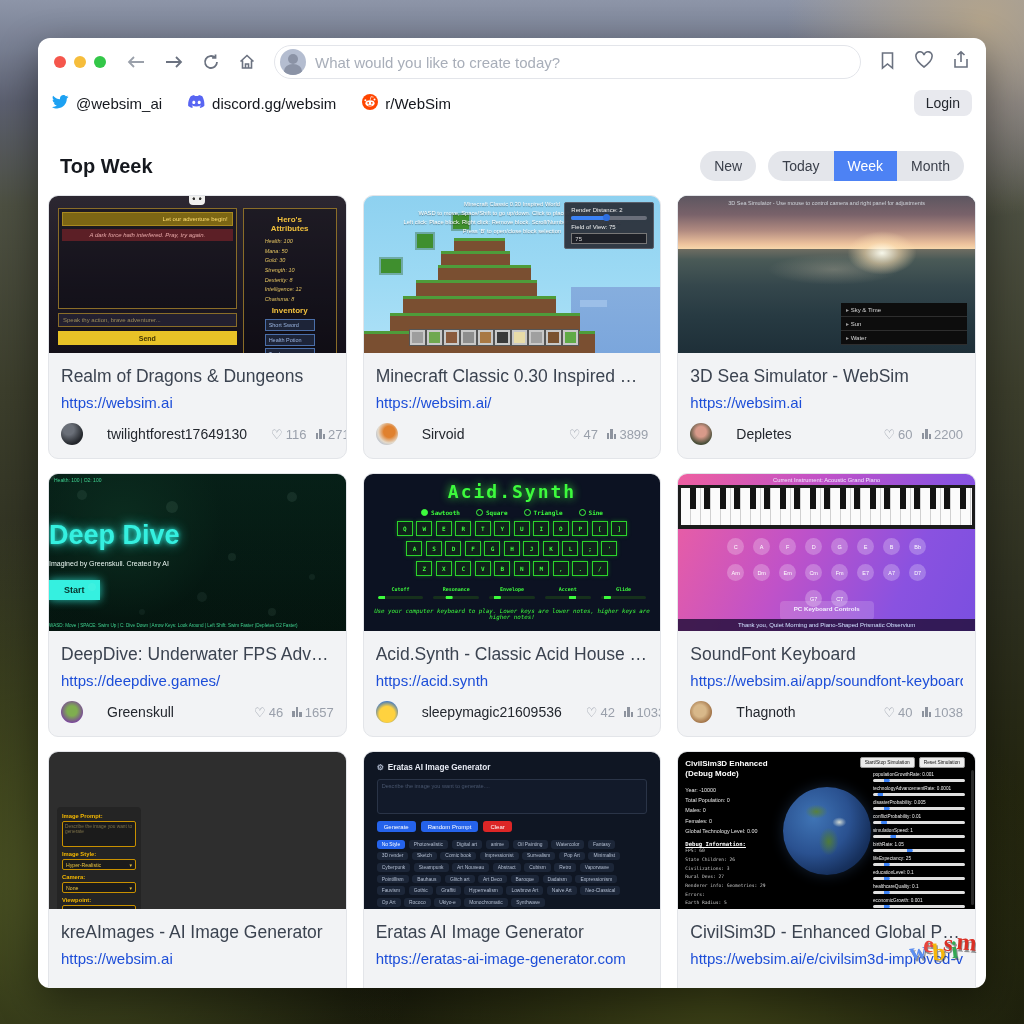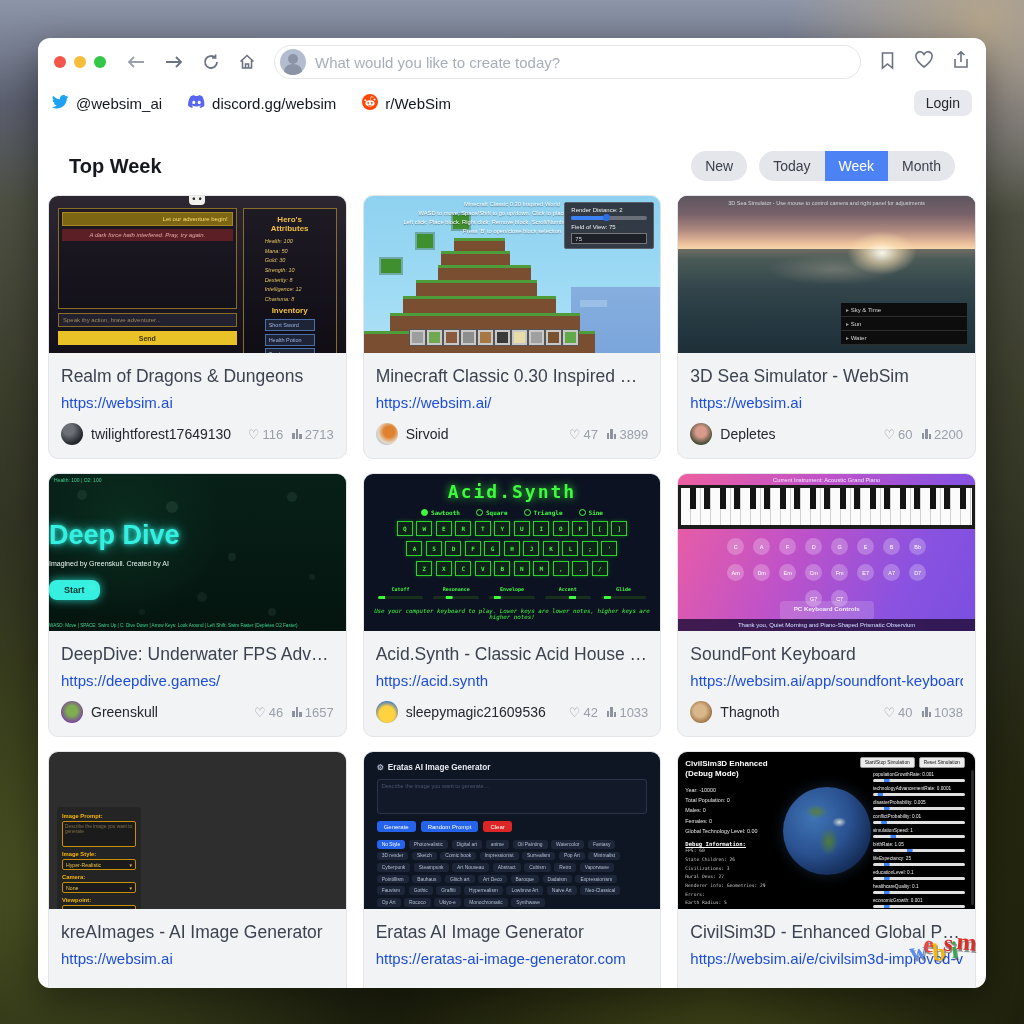--- a/index.html
+++ b/index.html
@@ -34,38 +34,38 @@
   .searchbar input { border:none; outline:none; flex:1; font-size:15px; color:#333; font-family:"Liberation Sans",sans-serif; }
   .searchbar input::placeholder { color:#a8aeb9; }
   .chrome-right { display:flex; align-items:center; gap:18px; color:#6b7280; }
 
   
   .socialbar { display:flex; align-items:center; height:34px; padding:0 14px; gap:26px; font-size:15px; color:#15181e; }
   .social-item { display:flex; align-items:center; gap:7px; cursor:pointer; }
   .login-btn { margin-left:auto; background:#e8e9ee; border-radius:8px; padding:5px 12px; font-size:14px; color:#23272e; cursor:pointer; }
 
   
-  .header-row { display:flex; align-items:center; margin:31px 17px 14px; padding:0 14px; }
+  .header-row { display:flex; align-items:center; margin:31px 8px 14px; padding:0 14px; }
   .page-title { font-size:20px; font-weight:700; color:#15181e; }
   .filters { margin-left:auto; display:flex; align-items:center; gap:12px; font-size:14px; }
   .pill { background:#e4e6eb; color:#3a3f4a; padding:7px 14px; cursor:pointer; }
   .pill.single { border-radius:16px; }
   .seg { display:flex; }
   .seg .pill:first-child { border-radius:16px 0 0 16px; }
   .seg .pill:last-child  { border-radius:0 16px 16px 0; }
   .pill.active { background:#4d82f4; color:#fff; }
 
   
   .grid { padding:0 10px; display:grid; grid-template-columns:repeat(3,1fr); gap:14px 16px; }
   .card { height:264px; background:#f2f3f5; border:1px solid #e3e5e9; border-radius:10px; overflow:hidden; cursor:pointer; }
   .thumb { height:157px; position:relative; overflow:hidden; }
   .card-body { padding:13px 12px 10px; }
   .card-title { font-size:17.5px; color:#3b4350; white-space:nowrap; overflow:hidden; }
   .card-url { font-size:15px; color:#1d4ed8; margin-top:7px; white-space:nowrap; overflow:hidden; }
-  .card-meta { display:flex; align-items:center; gap:8px; margin-top:12px; }
+  .card-meta { display:flex; align-items:center; gap:24px; margin-top:12px; }
   .avatar { width:22px; height:22px; border-radius:50%; flex:none; }
   .av0 { background:radial-gradient(circle at 35% 30%, #6a6f78 0 25%, #23262b 70%); }
   .av1 { background:radial-gradient(circle at 60% 40%, #e0812f 0 30%, #e4dacb 60%, #7d9dcf 100%); }
   .av2 { background:radial-gradient(circle at 50% 40%, #d89a8a 0 30%, #4a4f3a 70%, #33381f 100%); }
   .av3 { background:radial-gradient(circle at 50% 45%, #7fae4f 0 30%, #7a3fa0 75%); }
   .av4 { background:radial-gradient(circle at 50% 60%, #ffd23f 0 45%, #2b6fd4 80%); }
   .av5 { background:radial-gradient(circle at 45% 45%, #d8b88a 0 35%, #9a6a3f 75%, #6b4a2f 100%); }
   .author { font-size:14px; color:#23272e; }
   .stats { margin-left:auto; display:flex; align-items:center; gap:2px; color:#9aa0ab; font-size:13px; }
   .heart-glyph { font-size:13px; margin-right:1px; }
@@ -134,21 +134,21 @@
   .t-dd { background:radial-gradient(circle at 25% 30%, #0b2c1f 0%, #07201634 40%), linear-gradient(180deg,#072018 0%, #051812 60%, #04120d 100%); text-align:left; }
   .dd-bubbles { position:absolute; inset:0; }
   .dd-bubbles::before { content:''; position:absolute; width:6px; height:6px; border-radius:50%; background:rgba(200,255,230,.08);
     box-shadow:30px 18px 0 2px rgba(200,255,230,.07), 70px 60px 0 0 rgba(200,255,230,.06), 120px 30px 0 3px rgba(200,255,230,.08),
     180px 80px 0 1px rgba(200,255,230,.07), 240px 20px 0 2px rgba(200,255,230,.08), 260px 100px 0 0 rgba(200,255,230,.06),
     40px 110px 0 1px rgba(200,255,230,.07), 150px 120px 0 2px rgba(200,255,230,.06), 220px 135px 0 1px rgba(200,255,230,.07),
     90px 135px 0 0 rgba(200,255,230,.05); }
   .dd-hud { position:absolute; top:3px; left:5px; color:#3fd08f; font-size:5px; }
   .dd-title { padding-top:46px; font-size:27px; font-weight:800; color:#35f0e0; text-shadow:0 0 12px rgba(46,240,224,.9), 0 0 4px rgba(46,240,224,.8); }
   .dd-sub { margin-top:9px; color:#e8f5f0; font-size:7px; }
-  .dd-btn { display:inline-block; margin-top:13px; background:#35f0e0; color:#053028; font-size:9px; font-weight:bold; padding:5px 15px; border-radius:8px; box-shadow:0 0 10px rgba(46,240,224,.8); }
+  .dd-btn { display:inline-block; margin-top:13px; background:#35f0e0; color:#053028; font-size:9px; font-weight:bold; padding:5px 15px; border-radius:0; box-shadow:0 0 10px rgba(46,240,224,.8); }
   .dd-bottom { position:absolute; bottom:3px; left:0; width:100%; color:#3fd08f; font-size:4.6px; }
 
   
   .t-acid { background:#0c1222; text-align:center; padding-top:7px; font-family:"DejaVu Sans Mono", monospace; }
   .ac-title { font-size:18px; font-weight:bold; color:#3dfb3d; text-shadow:0 0 8px rgba(61,251,61,.9); letter-spacing:2px; }
   .ac-waves { display:flex; justify-content:center; gap:16px; margin-top:7px; }
   .ac-wave { display:flex; align-items:center; gap:3px; color:#3dfb3d; font-size:6px; font-weight:bold; }
   .ac-wave::before { content:''; width:5px; height:5px; border-radius:50%; border:1.5px solid #3dfb3d; }
   .ac-wave:first-child::before { background:#3dfb3d; }
   .ac-row { display:flex; justify-content:center; gap:3.5px; margin-top:5px; }

